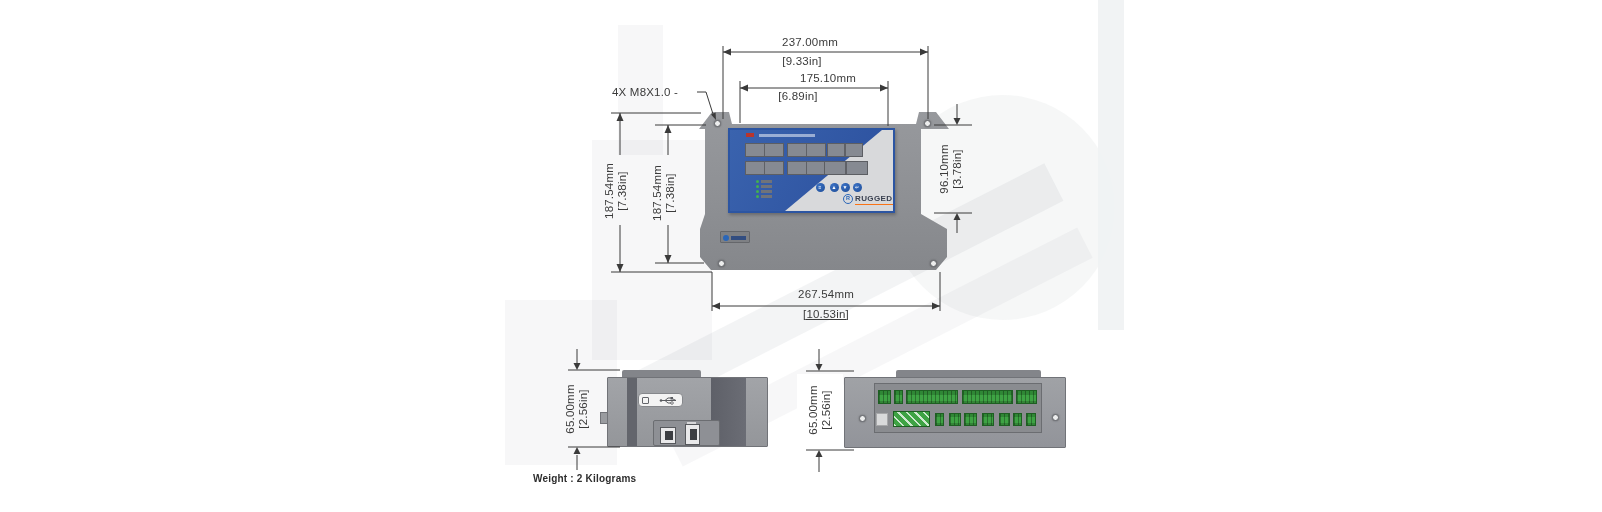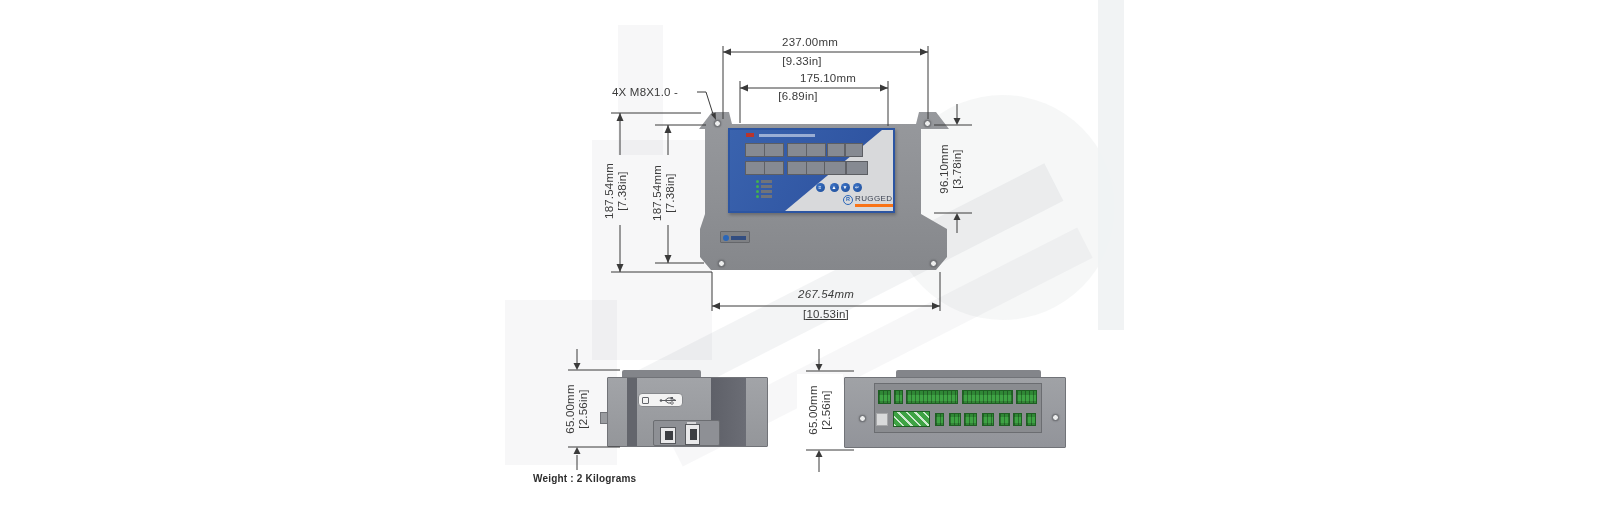--- a/index.html
+++ b/index.html
@@ -93,21 +93,21 @@
     </div>
 
     <div class="btn" style="left:85.5px;top:52.5px;">≡</div>
     <div class="btn" style="left:99.5px;top:52.5px;">▲</div>
     <div class="btn" style="left:110.5px;top:52.5px;">▼</div>
     <div class="btn" style="left:122.5px;top:52.5px;">↵</div>
 
     <div class="abs" style="left:113px;top:64px;display:flex;align-items:center;gap:2px;">
       <div style="width:10px;height:10px;border:1.5px solid #2a66b8;border-radius:50%;box-sizing:border-box;
                   font-size:5.5px;font-weight:bold;color:#2a66b8;text-align:center;line-height:7px;">R</div>
-      <div style="font-size:8px;font-weight:normal;color:#3a4150;letter-spacing:.4px;border-bottom:3px solid #f97316;padding-bottom:.5px;">RUGGED</div>
+      <div style="font-size:8px;font-weight:bold;color:#3a4150;letter-spacing:.4px;border-bottom:1px solid #f97316;padding-bottom:.5px;">RUGGED</div>
     </div>
   </div>
 
   <div class="hole" style="left:713.5px;top:119.5px;"></div>
   <div class="hole" style="left:923.5px;top:119.5px;"></div>
   <div class="hole" style="left:717.5px;top:259.5px;"></div>
   <div class="hole" style="left:929.5px;top:259.5px;"></div>
 
   <div class="abs" style="left:622px;top:370px;width:79px;height:9px;background:#83858a;border-radius:2px 2px 0 0;"></div>
   <div class="abs" style="left:607px;top:377px;width:161px;height:70px;background:linear-gradient(180deg,#a2a4a8,#94969a);border:1px solid #717378;box-sizing:border-box;border-radius:1px;"></div>
@@ -213,21 +213,21 @@
   </div>
   <div class="vlab" style="left:604px;top:179px;width:120px;height:28px;">
     <div>187.54mm</div>
     <div>[7.38in]</div>
   </div>
   <div class="vlab" style="left:896px;top:155px;width:110px;height:28px;">
     <div>96.10mm</div>
     <div>[3.78in]</div>
   </div>
 
-  <div class="dlab" style="left:761px;top:288px;font-style:italic;">267.54mm</div>
+  <div class="dlab" style="left:761px;top:288px;">267.54mm</div>
   <div class="dlab" style="left:761px;top:308px;text-decoration:underline;">[10.53in]</div>
 
   <div class="vlab" style="left:527px;top:395px;width:100px;height:28px;">
     <div>65.00mm</div>
     <div>[2.56in]</div>
   </div>
   <div class="vlab" style="left:784px;top:387px;width:72px;height:46px;background:#ffffff;">
     <div>65.00mm</div>
     <div>[2.56in]</div>
   </div>

